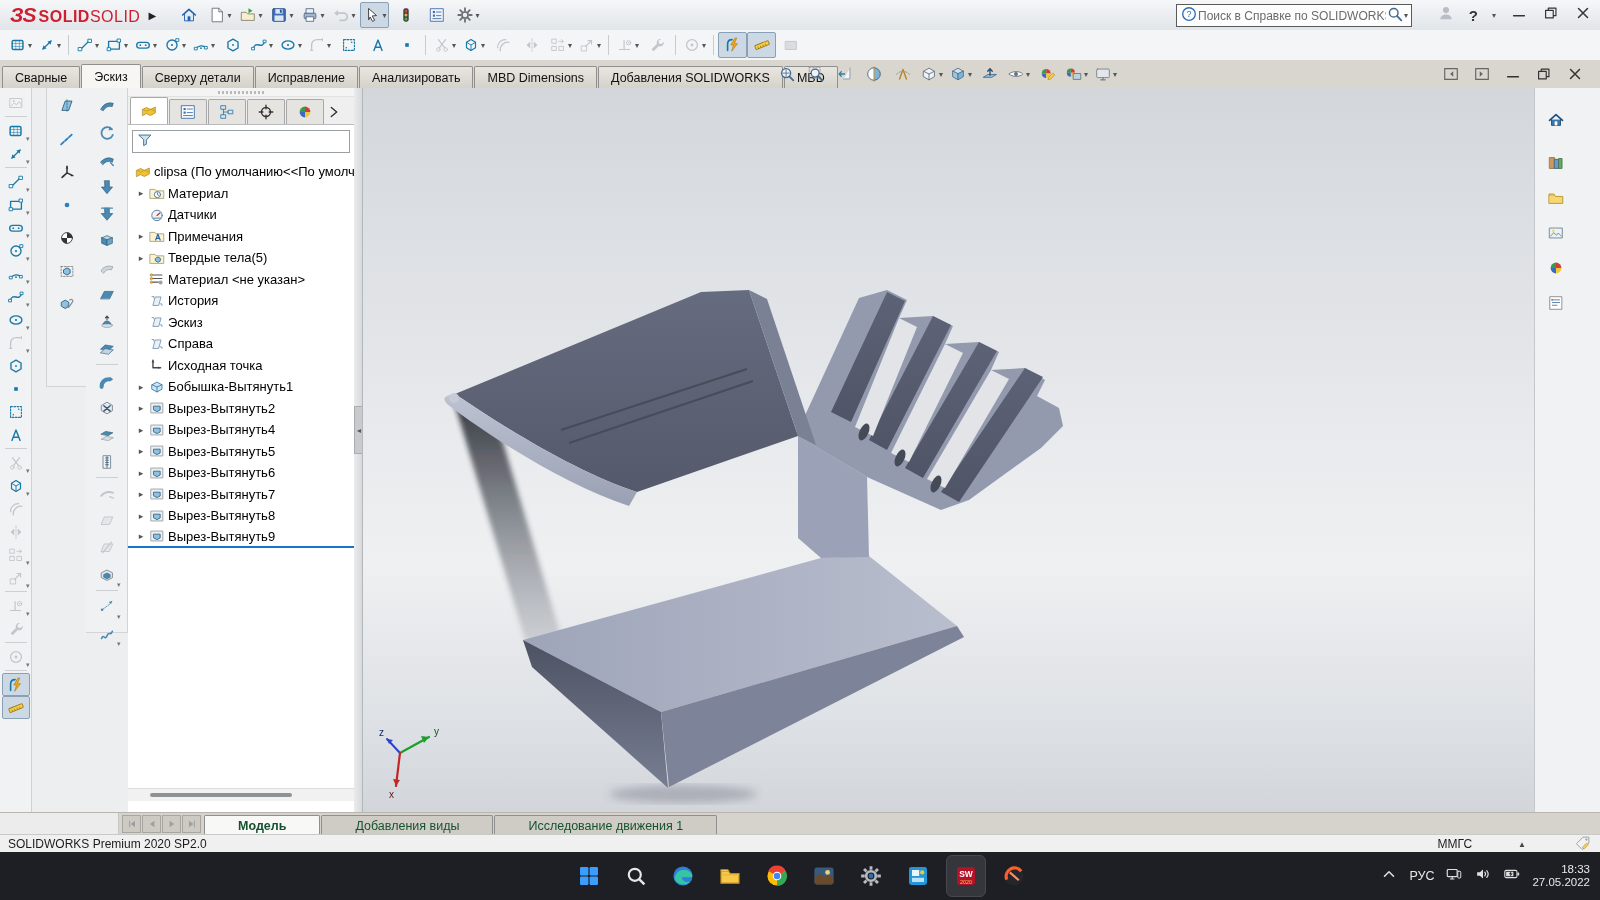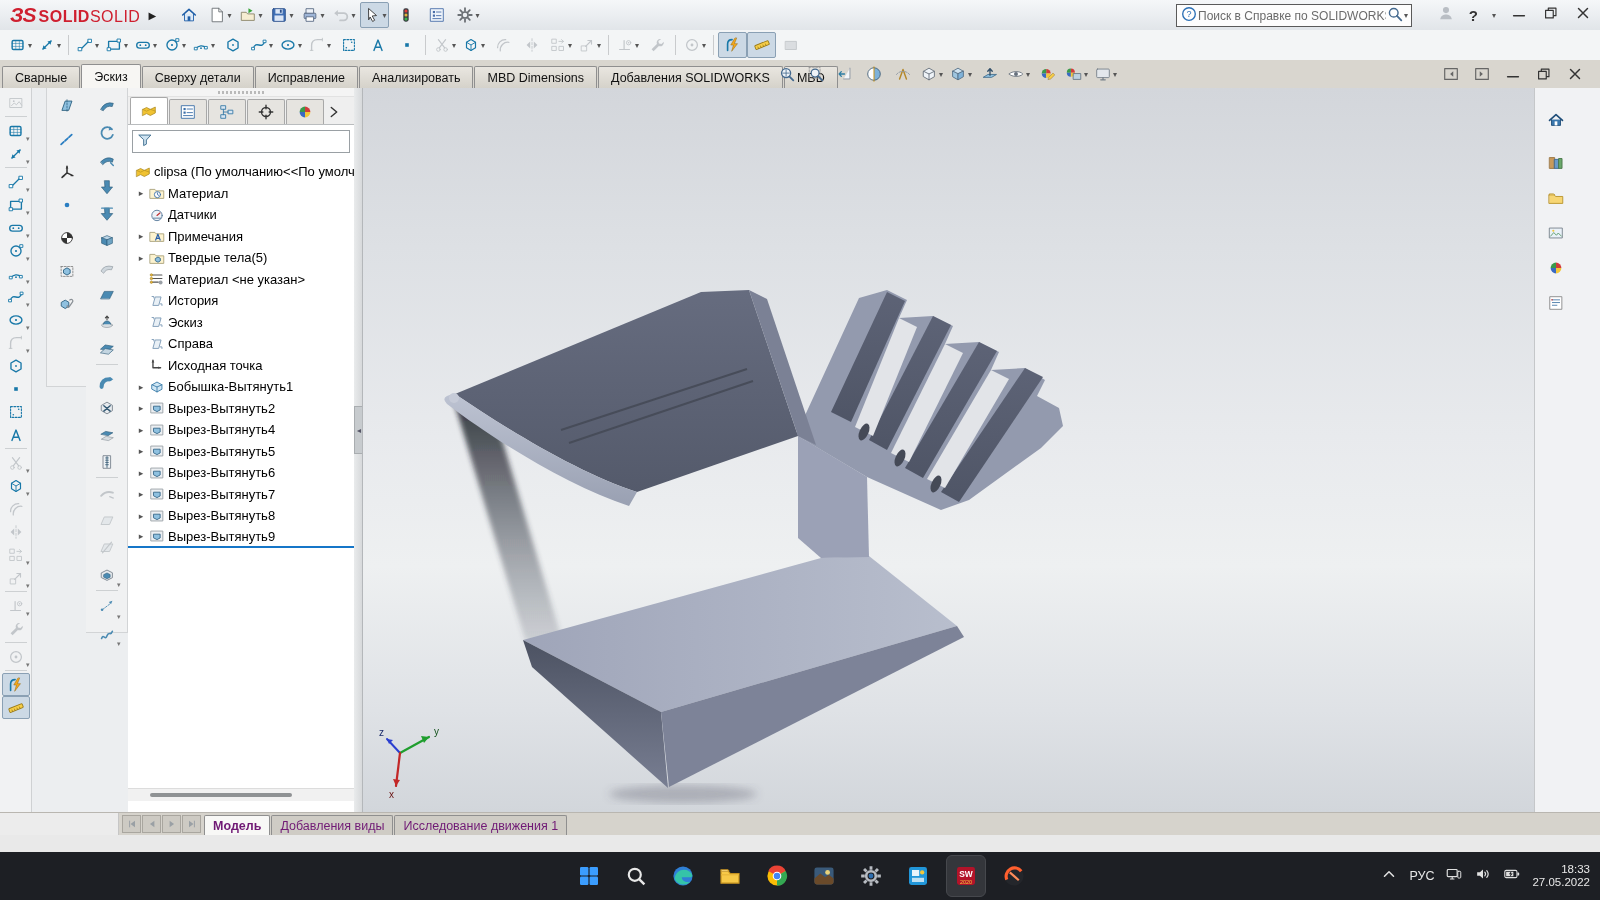--- a/index.html
+++ b/index.html
@@ -81,21 +81,21 @@
   .rightpanel{position:absolute;right:0;top:0;bottom:0;width:60px;background:#f1f2f4;border-left:1px solid #c5c7c9;
     display:flex;flex-direction:column;align-items:flex-start;padding:18px 0 0 5px;gap:7px;}
   .rp-btn{width:30px;height:26px;display:flex;align-items:center;justify-content:center;border:1px solid transparent;border-radius:2px;}
   .rp-btn:first-child{margin-bottom:8px;}
   
   .doctabs{position:absolute;top:812px;left:0;right:0;height:22px;background:#d6d3cc;border-top:1px solid #b9b6b0;
     display:flex;align-items:flex-end;}
   .dnavspacer{width:118px;height:100%;background:#ececec;border-right:1px solid #c6c6c6;}
   .dnav{display:flex;align-items:center;height:100%;padding:0 3px;gap:1px;}
   .dnavbtn{width:17px;height:16px;background:#cdcac3;border:1px solid #a9a69f;display:flex;align-items:center;justify-content:center;}
-  .dtab{height:19px;display:flex;align-items:center;padding:0 8px;font-size:12.5px;color:#701a75;
+  .dtab{height:19px;display:flex;align-items:center;padding:0 33px;font-size:12.5px;color:#14532d;
     background:#cfccc5;border:1px solid #8f8f8f;border-bottom:none;border-radius:2px 2px 0 0;margin-right:1px;}
   .dtab.active{background:#f8f8f6;font-weight:bold;}
   
   .statusbar{position:absolute;top:834px;left:0;right:0;height:18px;background:#f0f0f0;border-top:1px solid #c9c9c9;
     display:flex;align-items:center;font-size:12px;color:#1c1c1c;padding:0 8px;}
   .statusbar .sp{flex:1;}
   .statusbar .units{margin-right:46px;}
   .statusbar .uarrow{font-size:8px;color:#444;margin-right:48px;}
   
   .taskbar{position:absolute;top:852px;left:0;right:0;height:48px;background:#1d1f24;display:flex;align-items:center;}
@@ -1535,20 +1535,31 @@
           </svg>
         </div>
       </div>
     <div id="dtabs" style="display:flex;align-items:flex-end;height:100%;">
         <div class="dtab active">Модель</div>
         <div class="dtab">Добавления виды</div>
         <div class="dtab">Исследование движения 1</div>
       </div>
   </div>
 
+  <div class="statusbar">
+    <span>SOLIDWORKS Premium 2020 SP2.0</span>
+    <span class="sp"></span>
+    <span class="units">ММГС</span>
+    <span class="uarrow">▲</span>
+    <span id="tag-ic"><svg width="18" height="18" viewBox="0 0 20 20" fill="none" stroke-linecap="round" stroke-linejoin="round">
+          <path d="M3 10.5l7-7h6.5V10l-7 7z" fill="#f2f2f2" stroke="#999"></path>
+          <circle cx="13.8" cy="6.2" r="1.2" fill="#999"></circle>
+          <path d="M9.5 14.5l4.5-4.5 2 2-4.5 4.5z" fill="#f7ce46" stroke="#97753a" stroke-width=".5"></path>
+        </svg></span>
+  </div>
 
   <div class="taskbar">
     <div class="tb-apps" id="tbapps">
         <div class="tb-app">
           <svg width="24" height="24" viewBox="0 0 20 20" fill="none">
             <rect x="2.5" y="2.5" width="7" height="7" rx="1" fill="#3b9dff"></rect>
             <rect x="10.5" y="2.5" width="7" height="7" rx="1" fill="#3b9dff"></rect>
             <rect x="2.5" y="10.5" width="7" height="7" rx="1" fill="#3b9dff"></rect>
             <rect x="10.5" y="10.5" width="7" height="7" rx="1" fill="#3b9dff"></rect>
           </svg>

